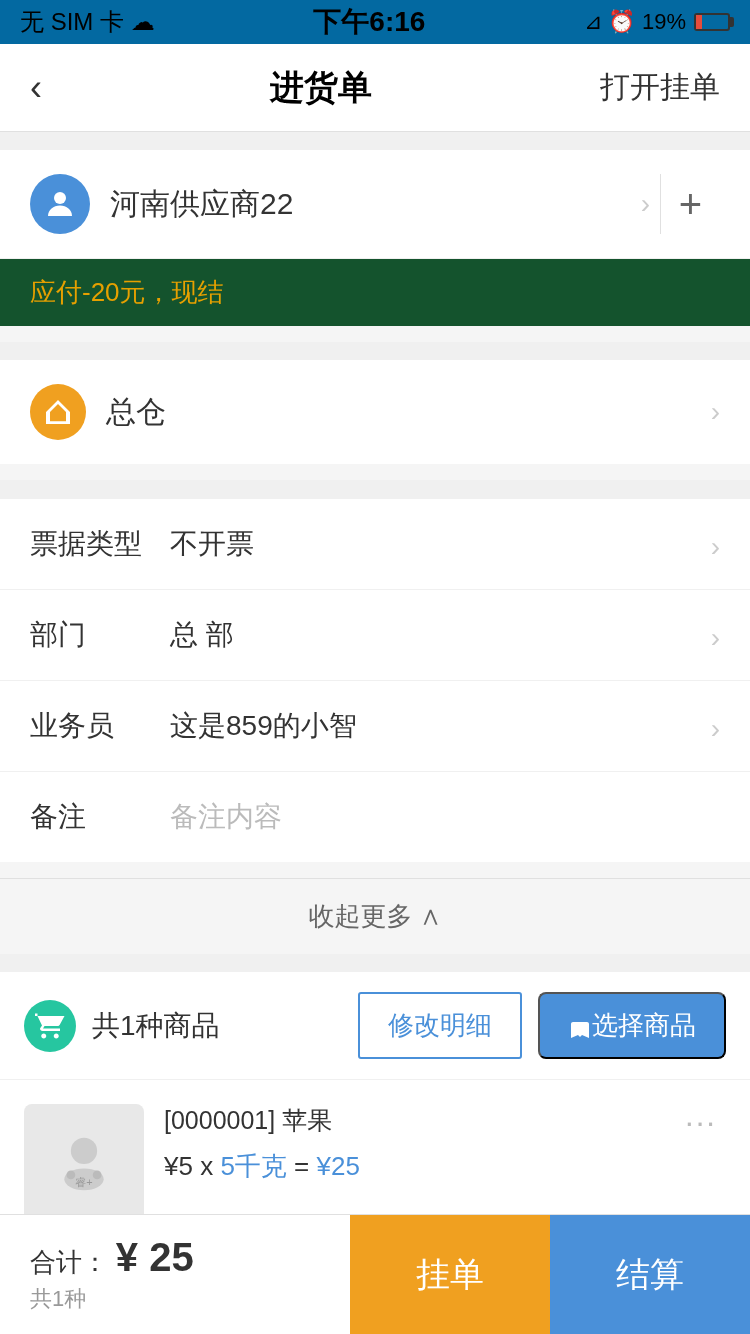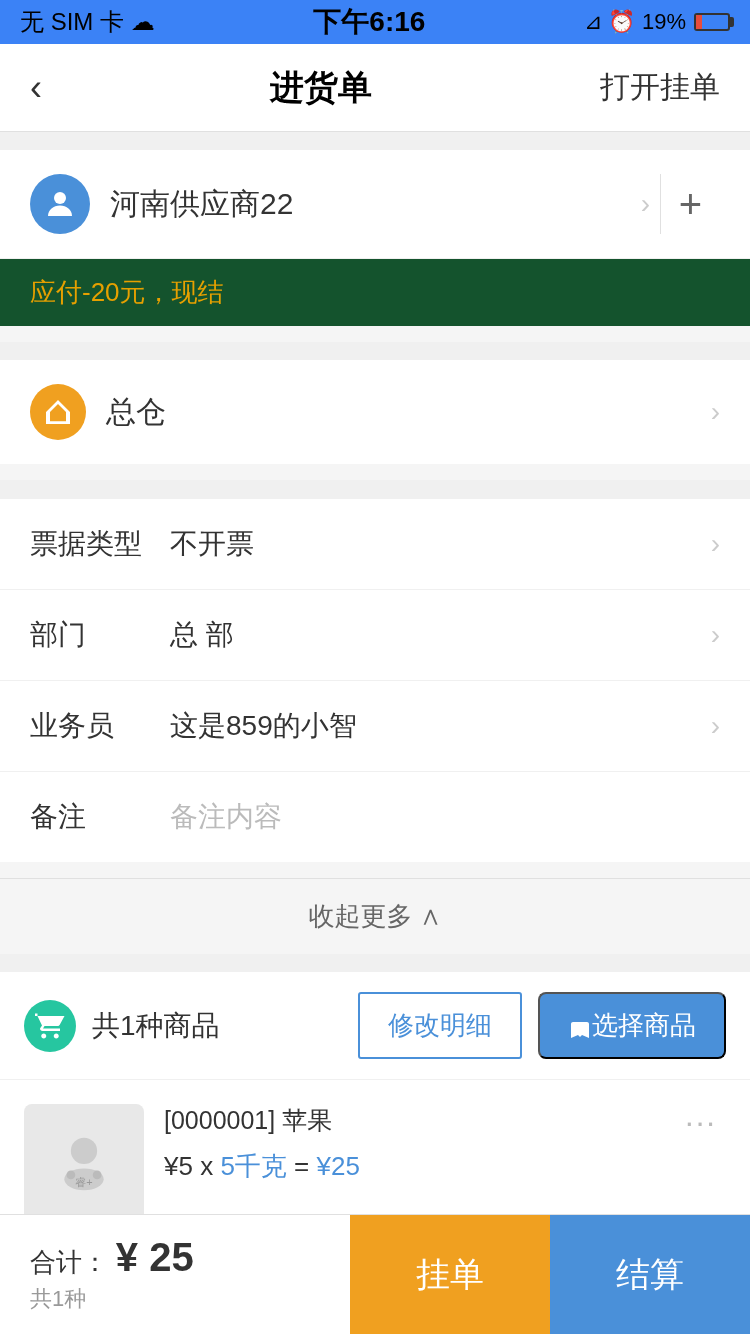--- a/index.html
+++ b/index.html
@@ -8,21 +8,21 @@
       font-family: -apple-system, "PingFang SC", "Helvetica Neue", sans-serif;
       background: #f5f5f5;
       width: 750px;
       min-height: 1334px;
       overflow-x: hidden;
       font-size: 28px;
     }
 
     
     .status-bar {
-      background: #3b82f6;
+      background: #0369a1;
       height: 44px;
       display: flex;
       align-items: center;
       justify-content: space-between;
       padding: 0 20px;
       font-size: 24px;
       color: #000;
     }
     .status-left { display: flex; align-items: center; gap: 8px; }
     .status-center { font-size: 28px; font-weight: 600; }
@@ -111,21 +111,21 @@
       justify-content: center;
       margin-right: 20px;
       flex-shrink: 0;
     }
     .warehouse-icon svg { width: 32px; height: 32px; fill: #fff; }
     .warehouse-name { flex: 1; font-size: 30px; color: #333; }
 
     
     .form-row {
       display: flex;
-      align-items: center;
+      align-items: flex-end;
       padding: 26px 30px;
       border-top: 1px solid #f0f0f0;
       background: #fff;
     }
     .form-label {
       font-size: 28px;
       color: #333;
       width: 140px;
       flex-shrink: 0;
     }

